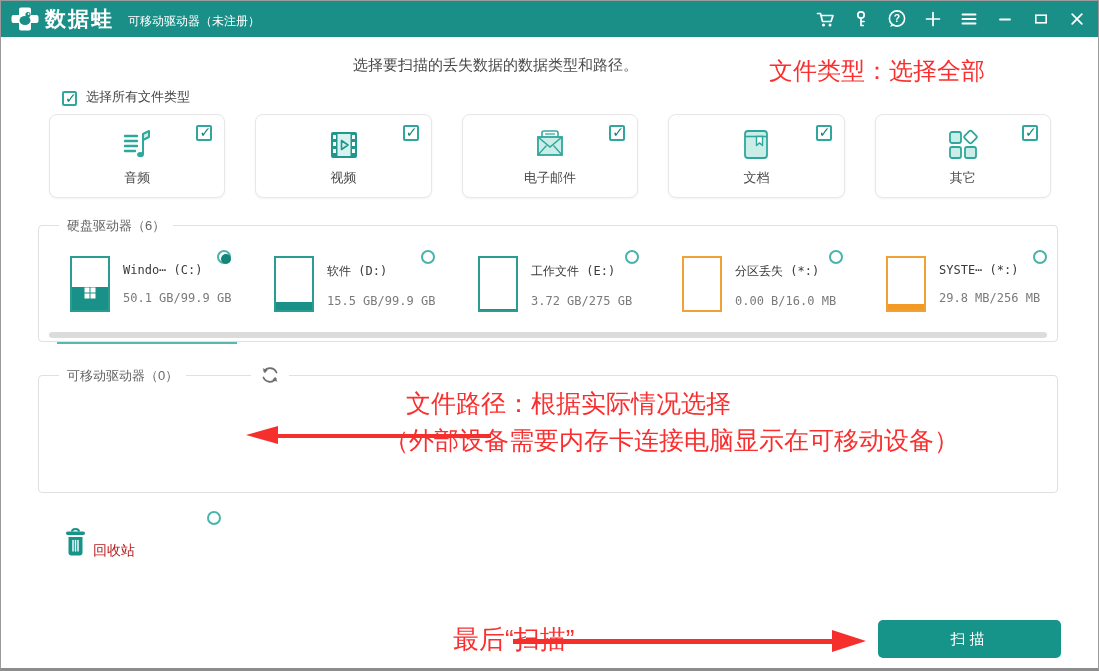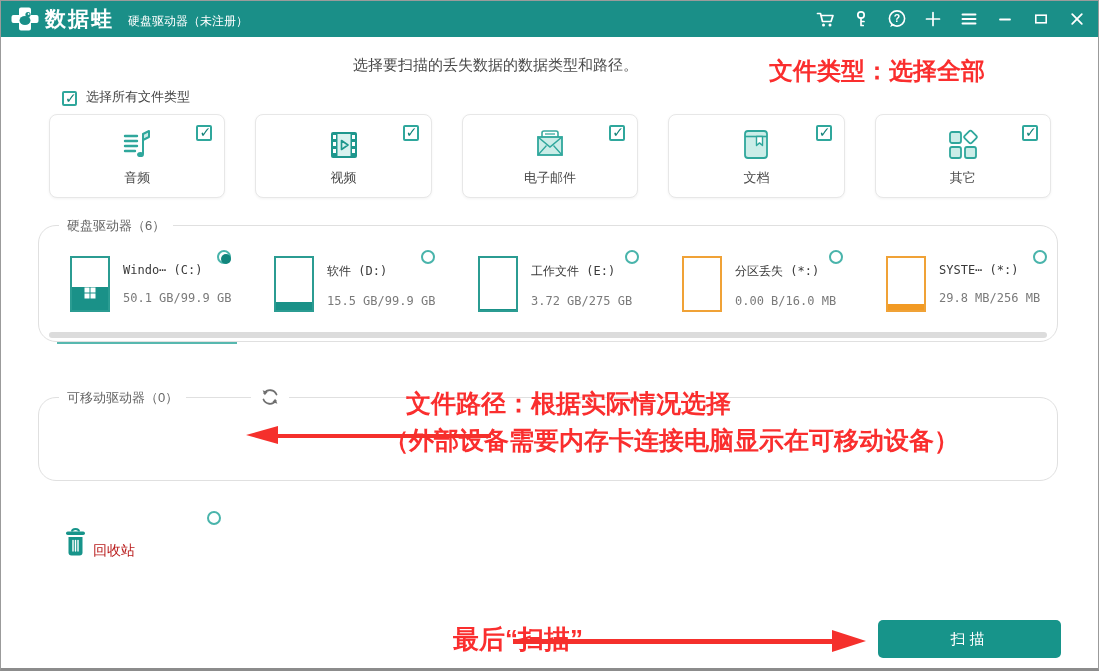--- a/index.html
+++ b/index.html
@@ -14,44 +14,44 @@
     position:absolute; left:0; top:0; width:100%; height:36px;
     background:#1A8F88; display:flex; align-items:center; color:#fff;
   }
   .logo { display:flex; align-items:center; margin-left:10px; }
   .logo-text { font-size:21px; font-weight:bold; letter-spacing:2px; margin-left:6px; }
   .tagline { font-size:12px; margin-left:14px; margin-top:4px; }
   .tb-icons { position:absolute; right:10px; top:0; height:36px; display:flex; align-items:center; gap:14px; }
   .tb-btn { width:22px; height:22px; display:flex; align-items:center; justify-content:center; cursor:pointer; }
   
   .instruction { position:absolute; left:352px; top:55px; font-size:15px; color:#4a4a4a; }
-  .anno { position:absolute; color:#FA2E2E; font-weight:bold; white-space:nowrap; }
+  .anno { position:absolute; color:#FA2E2E; font-weight:normal; white-space:nowrap; }
   .anno-top { left:768px; top:54px; font-size:24px; }
   .anno-mid1 { left:405px; top:386px; font-size:25px; }
   .anno-mid2 { left:383px; top:423px; font-size:25px; }
   .anno-bottom { left:452px; top:621px; font-size:26px; }
   
   .checkbox { display:inline-block; width:16px; height:16px; border:2px solid #2FA79C; border-radius:2px; background:#fff; position:relative; cursor:pointer; }
   .checkbox.checked::after { content:"\2713"; position:absolute; left:1px; top:-3px; color:#14837A; font-size:14px; font-weight:bold; }
   .select-all { position:absolute; left:61px; top:87px; display:flex; align-items:flex-end; gap:9px; }
   .select-all .checkbox { width:15px; height:15px; }
   .select-all-label { font-size:13px; color:#444; }
   
   .cards { position:absolute; left:48px; top:113px; width:1002px; display:flex; gap:30px; }
   .card {
     position:relative; flex:1; height:84px; background:#fff;
     border:1px solid #e7e7e7; border-radius:8px; box-shadow:0 1px 3px rgba(0,0,0,0.05); cursor:pointer;
   }
   .card .checkbox { position:absolute; top:10px; right:12px; }
   .card .icon { position:absolute; left:0; right:0; top:12px; display:flex; justify-content:center; }
   .card .card-label { position:absolute; left:0; right:0; bottom:10px; text-align:center; font-size:13px; color:#4a4a4a; }
   
-  .panel { position:absolute; left:37px; width:1020px; border:1px solid #e0e0e0; border-radius:18px; background:#fff; }
+  .panel { position:absolute; left:37px; width:1020px; border:1px solid #e0e0e0; border-radius:4px; background:#fff; }
   .panel-drives { top:224px; height:117px; }
-  .panel-removable { top:374px; height:84px;margin-top:22px; }
+  .panel-removable { top:374px; height:118px; }
   .legend { position:absolute; top:-9px; left:20px; background:#fff; padding:0 8px; font-size:13px; color:#666; }
   .refresh { position:absolute; top:-12px; left:212px; background:#fff; padding:0 8px; cursor:pointer; }
   
   .drive-row { position:absolute; left:18px; top:24px; display:flex; }
   .drive { position:relative; width:204px; height:72px; cursor:pointer; }
   .drive-rect { position:absolute; left:13px; top:6px; width:40px; height:56px; border:2px solid; background:#fff; }
   .drive-rect.teal { border-color:#2B9C92; }
   .drive-rect.orange { border-color:#F0A236; }
   .drive-fill { position:absolute; left:0; right:0; bottom:0; }
   .drive-rect.teal .drive-fill { background:#1A9188; }
@@ -93,21 +93,21 @@
   <div class="titlebar">
     <div class="logo">
       <svg width="28" height="28" viewBox="0 0 28 28">
         <path d="M10 2.5 h8 a2 2 0 0 1 2 2 v5.5 h5.5 a2 2 0 0 1 2 2 v4 a2 2 0 0 1 -2 2 H20 v5.5 a2 2 0 0 1 -2 2 h-8 a2 2 0 0 1 -2 -2 V18 H2.5 a2 2 0 0 1 -2 -2 v-4 a2 2 0 0 1 2 -2 H8 V4.5 a2 2 0 0 1 2 -2 Z" fill="#fff"></path>
         <ellipse cx="14" cy="15.5" rx="5.5" ry="4.5" fill="#1A8F88"></ellipse>
         <circle cx="17" cy="9.5" r="2.6" fill="#1A8F88"></circle>
         <circle cx="17.6" cy="8.9" r="0.9" fill="#fff"></circle>
       </svg>
       <span class="logo-text">数据蛙</span>
     </div>
-    <span class="tagline">硬盘驱动器（未注册）</span>
+    <span class="tagline">可移动驱动器（未注册）</span>
 
     <div class="tb-icons">
       <span class="tb-btn">
         <svg width="19" height="18" viewBox="0 0 19 18">
             <path d="M1.5 3.5 h3 l2 8 h8.5 l2 -6 H5.5" fill="none" stroke="#fff" stroke-width="1.7" stroke-linecap="round" stroke-linejoin="round"></path>
             <circle cx="7.5" cy="15" r="1.5" fill="#fff"></circle>
             <circle cx="14" cy="15" r="1.5" fill="#fff"></circle>
           </svg>
       </span>
       <span class="tb-btn">

